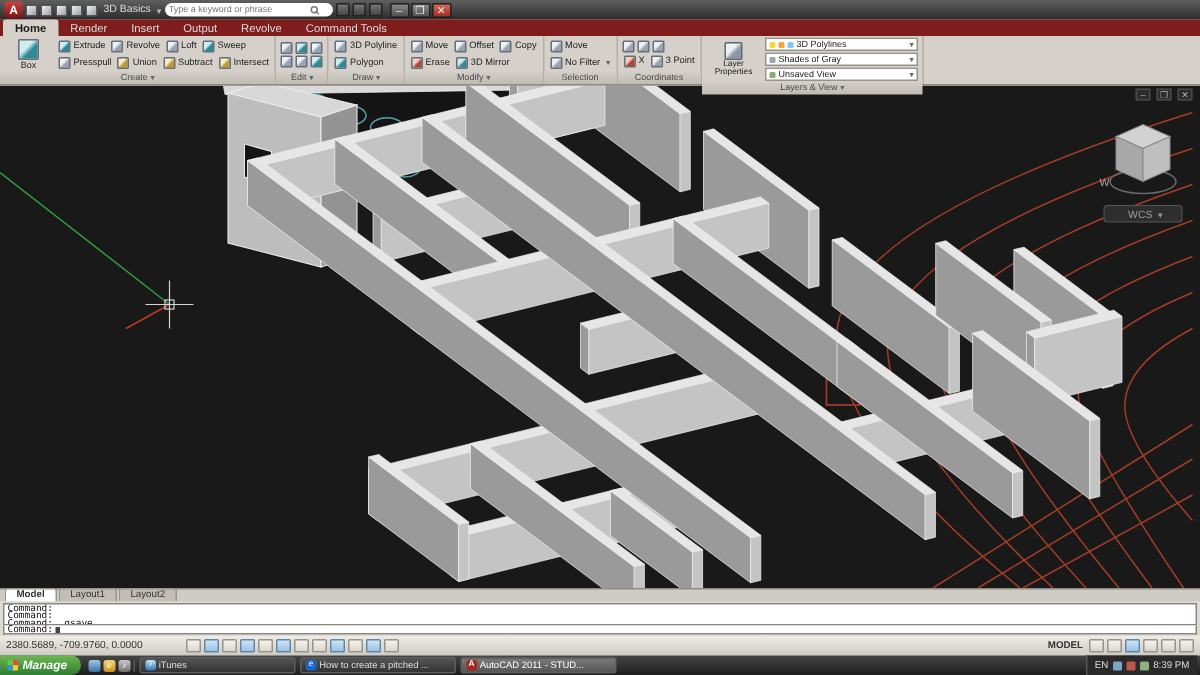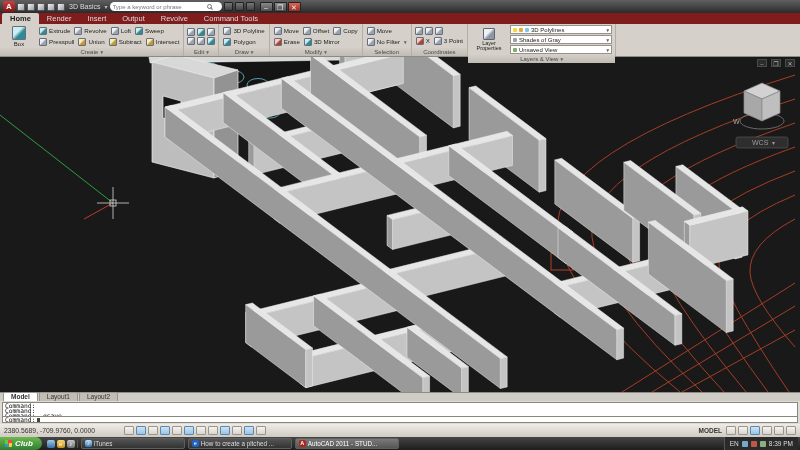--- a/index.html
+++ b/index.html
@@ -500,21 +500,21 @@
       <span class="sic on"></span>
       <span class="sic"></span>
       <span class="sic"></span>
       <span class="sic"></span>
     </div>
   </div>
 
   <div class="taskbar">
     <div class="start">
       <span class="flag"></span>
-      <span>Club</span>
+      <span>Manage</span>
     </div>
     <div class="ql">
       <span class="qli"></span>
       <span class="qli" style="background:linear-gradient(#f7d774,#c98f1f)">e</span>
       <span class="qli" style="background:linear-gradient(#c8c8c8,#6e6e6e)">♪</span>
     </div>
     <div class="task">
       <span class="tico itunes">♪</span>
       <span>iTunes</span>
     </div>

